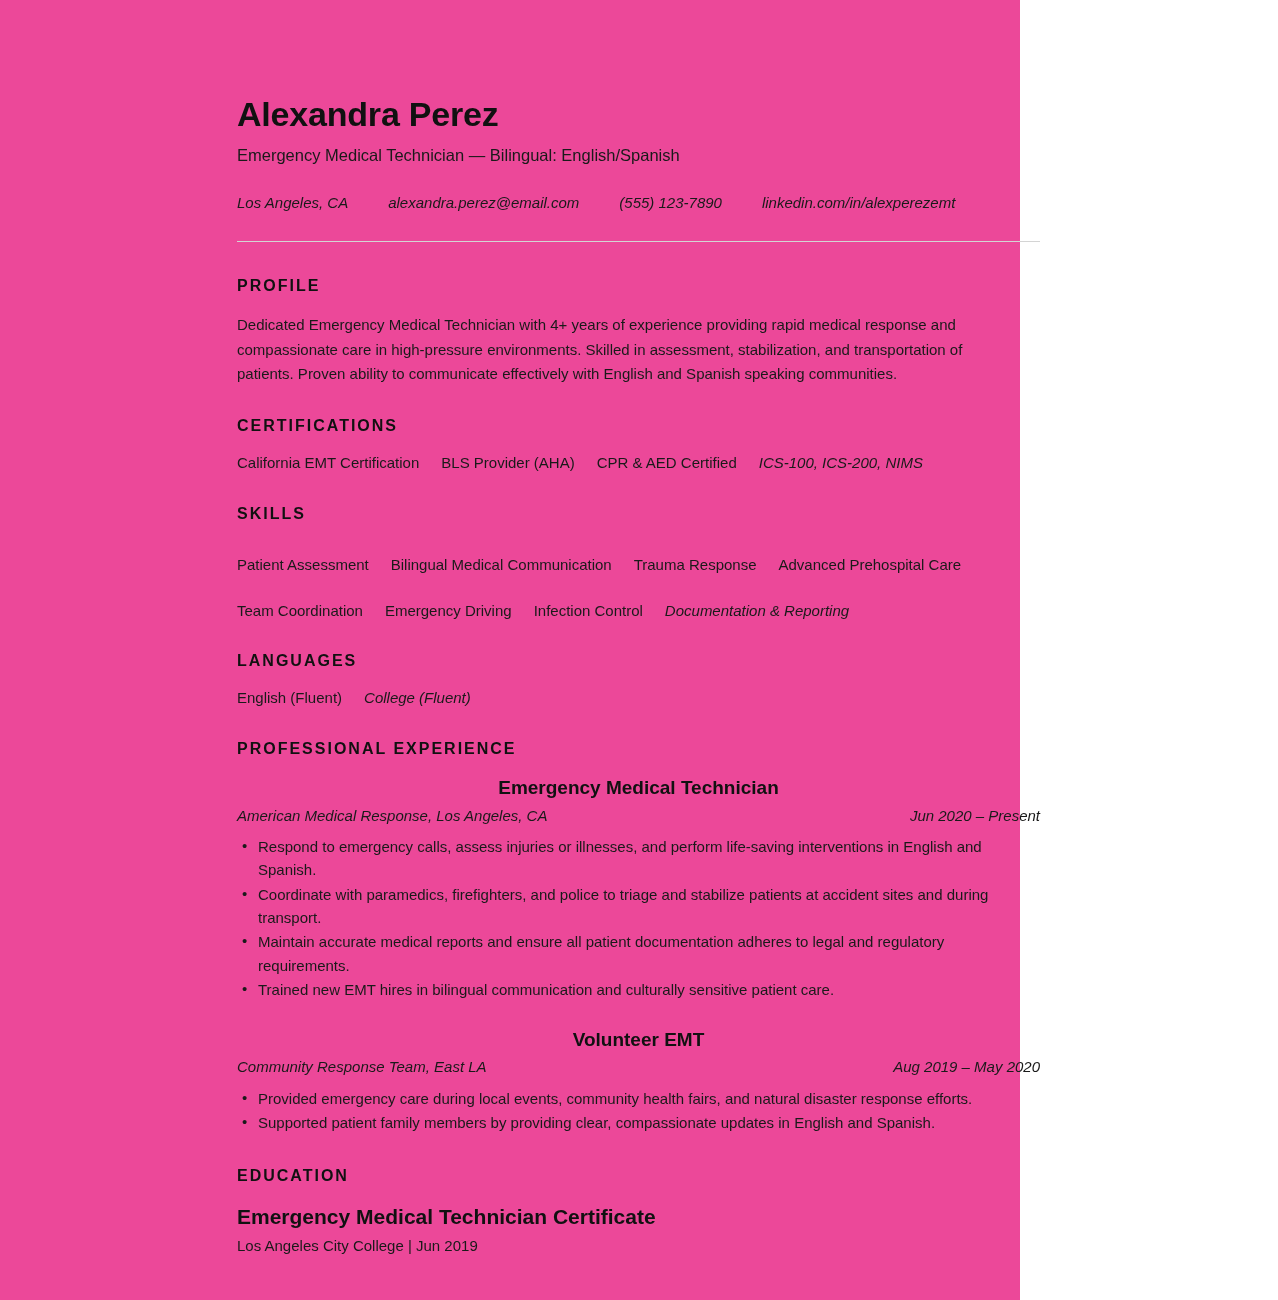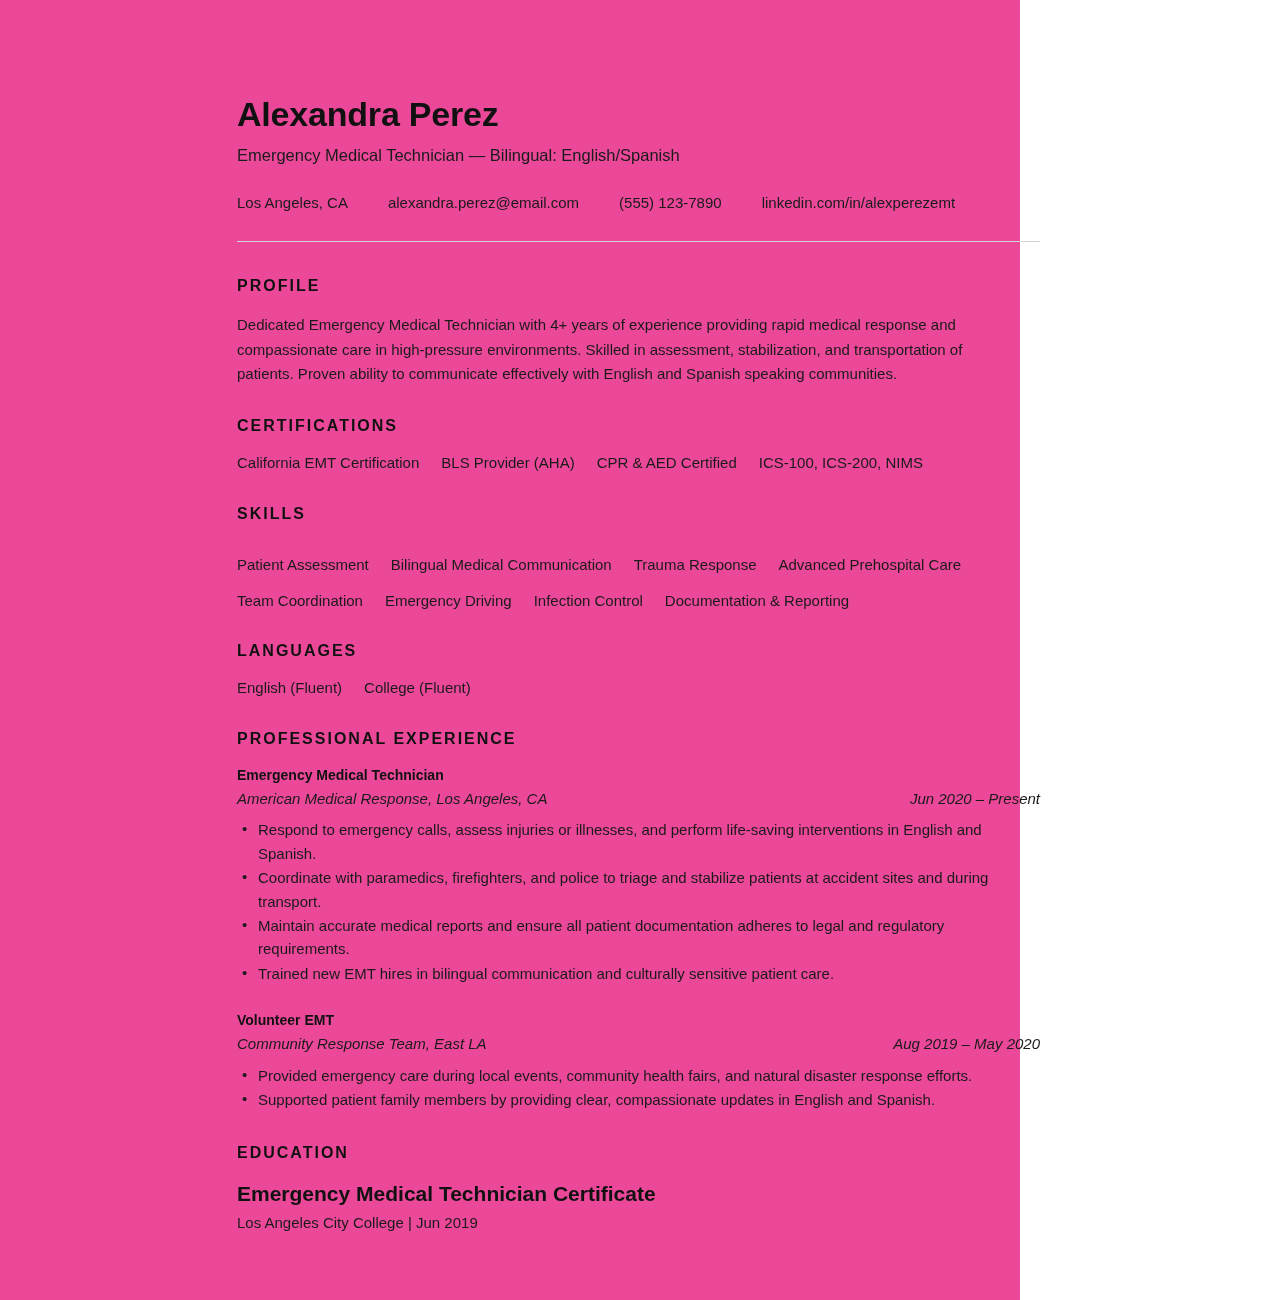--- a/index.html
+++ b/index.html
@@ -44,21 +44,21 @@
   }
   .contact-row {
     display: flex;
     flex-wrap: wrap;
     align-items: baseline;
     font-size: 15px;
     line-height: 1.35;
     color: #1a1a1a;
     margin: 0 0 28px 0;
   }
-  .contact-item { margin-right: 40px; white-space: nowrap; }
+  .contact-item { margin-right: 40px; white-space: nowrap; font-style: italic; }
   .contact-item:last-child { margin-right: 0; }
 
   .divider {
     border: 0;
     border-top: 1px solid #d4d4d4;
     margin: 0 0 34px 0;
     width: 803px;
   }
 
   
@@ -82,34 +82,35 @@
   }
 
   
   .inline-row {
     display: flex;
     flex-wrap: wrap;
     font-size: 15px;
     line-height: 1.35;
     color: #1a1a1a;
     max-width: 803px;
-    row-gap: 16px;
+    row-gap: 26px;
   }
   .inline-item { margin-right: 22px; white-space: nowrap; }
-  .inline-item:last-child { margin-right: 0; }
+  .inline-item:last-child { margin-right: 0; font-style: italic; }
 
   
   .job { margin: 0 0 26px 0; }
   .job:last-child { margin-bottom: 0; }
   .job-title {
-    font-size: 14px;
+    font-size: 19px;
     font-weight: 700;
     color: #111111;
     margin: 0 0 5px 0;
     line-height: 1.3;
+    text-align: center;
   }
   .job-meta {
     display: flex;
     justify-content: space-between;
     align-items: baseline;
     font-size: 15px;
     font-style: italic;
     color: #1a1a1a;
     line-height: 1.35;
     margin: 0 0 9px 0;

